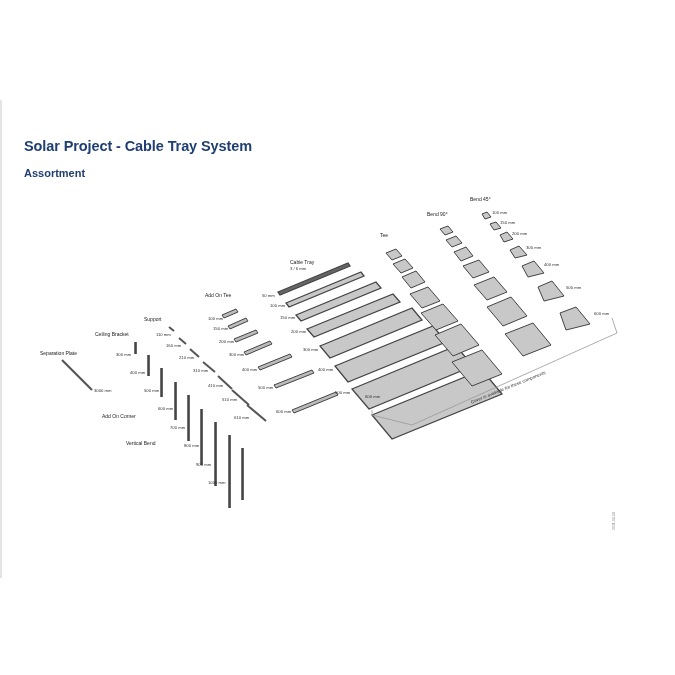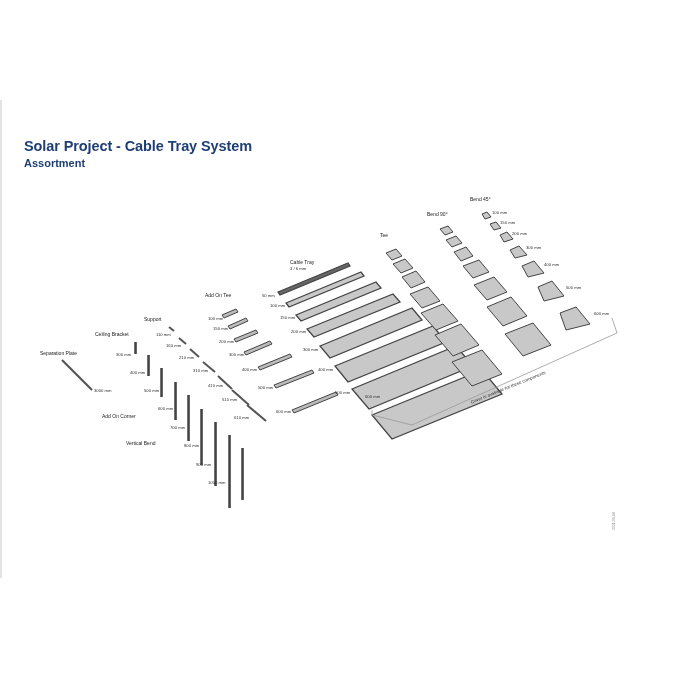--- a/index.html
+++ b/index.html
@@ -1,20 +1,20 @@
 <!DOCTYPE html>
 <html><head>
 <meta charset="utf-8">
 <style>
   html,body{margin:0;padding:0;background:#ffffff;}
   body{width:675px;height:675px;position:relative;overflow:hidden;font-family:"Liberation Sans",sans-serif;}
   .page{position:absolute;left:0;top:100px;width:675px;height:478px;background:#fff;}
   .page-edge{position:absolute;left:0;top:100px;width:2px;height:478px;background:#e4e4e4;}
   .title{position:absolute;left:24px;top:138px;font-size:14.5px;font-weight:bold;color:#1f3e73;letter-spacing:-0.1px;}
-  .subtitle{position:absolute;left:24px;top:157px;font-size:11px;font-weight:bold;color:#1f3e73;}
+  .subtitle{position:absolute;left:24px;top:167px;font-size:11px;font-weight:bold;color:#1f3e73;}
   .lbl{position:absolute;font-size:4.2px;color:#333;white-space:nowrap;}
   .grp{position:absolute;font-size:5px;color:#222;white-space:nowrap;}
   svg.draw{position:absolute;left:0;top:0;width:675px;height:675px;}
   .note{position:absolute;font-size:4.5px;color:#333;white-space:nowrap;transform-origin:left top;}
   .vert{position:absolute;left:612px;top:530px;font-size:3.5px;color:#888;transform:rotate(-90deg);transform-origin:left top;white-space:nowrap;}
 </style>
 </head>
 <body>
 
 <div class="page"></div>

